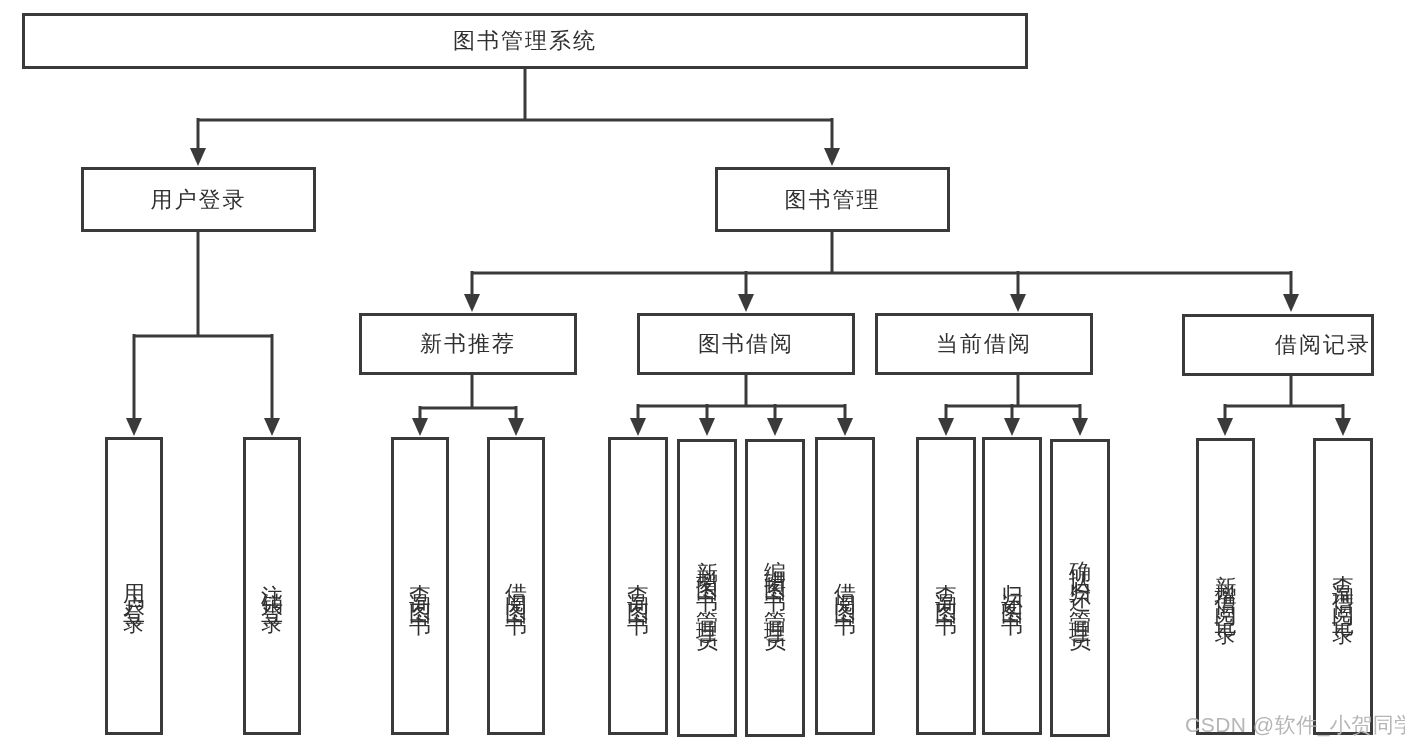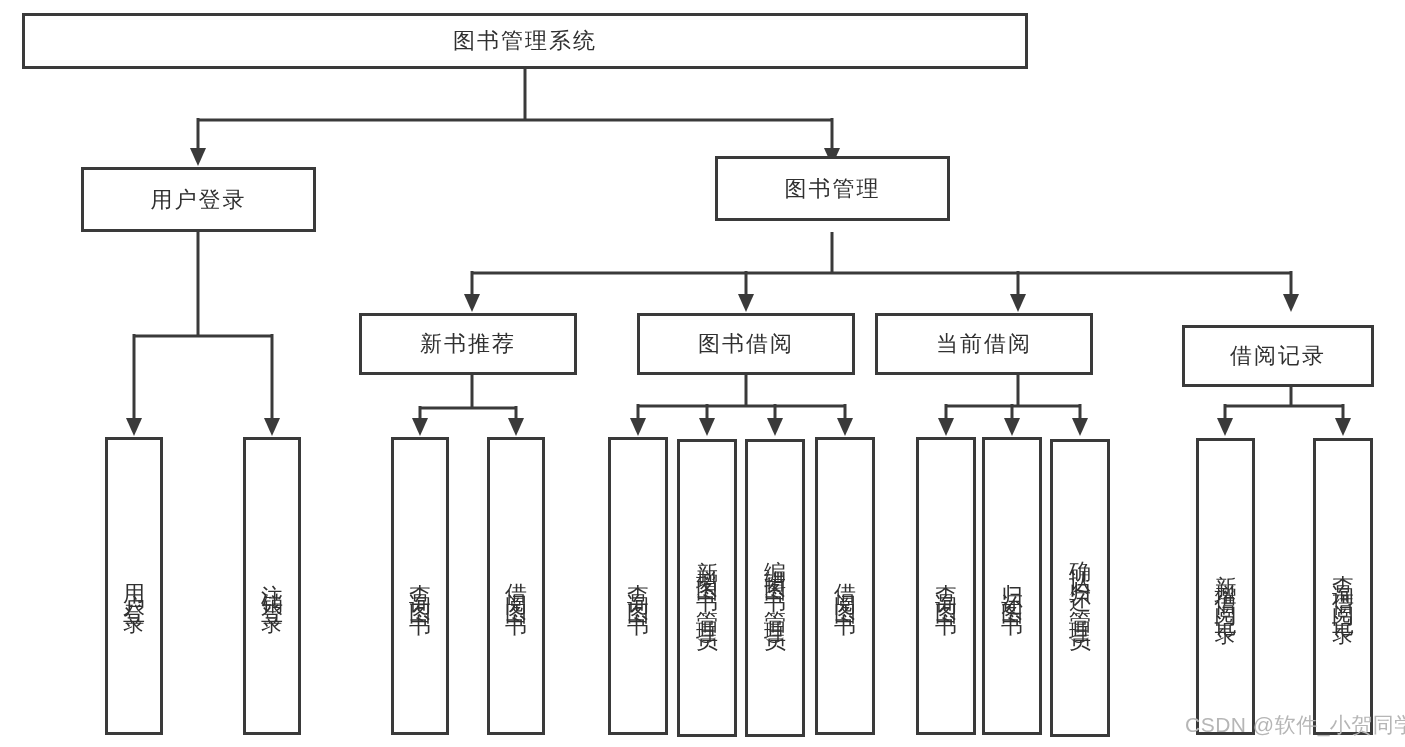--- a/index.html
+++ b/index.html
@@ -119,34 +119,34 @@
     </g>
   </svg>
 
   <div class="node" style="left:22px; top:13px; width:1006px; height:56px;">
     <span>图书管理系统</span>
   </div>
 
   <div class="node" style="left:81px; top:167px; width:235px; height:65px;">
     <span>用户登录</span>
   </div>
-  <div class="node" style="left:715px; top:156px; width:235px; height:65px;">
+  <div class="node" style="left:715px; top:167px; width:235px; height:65px;">
     <span>图书管理</span>
   </div>
 
   <div class="node" style="left:359px; top:313px; width:218px; height:62px;">
     <span>新书推荐</span>
   </div>
   <div class="node" style="left:637px; top:313px; width:218px; height:62px;text-align:center;">
     <span>图书借阅</span>
   </div>
   <div class="node" style="left:875px; top:313px; width:218px; height:62px;">
     <span>当前借阅</span>
   </div>
-  <div class="node" style="left:1182px; top:325px; width:192px; height:62px;">
+  <div class="node" style="left:1182px; top:314px; width:192px; height:62px;justify-content:flex-end;">
     <span>借阅记录</span>
   </div>
 
   <div class="vnode" style="left:105px; top:437px; width:58px; height:298px;">
     <span>用户登录</span>
   </div>
   <div class="vnode" style="left:243px; top:437px; width:58px; height:298px;">
     <span>注销登录</span>
   </div>
 

